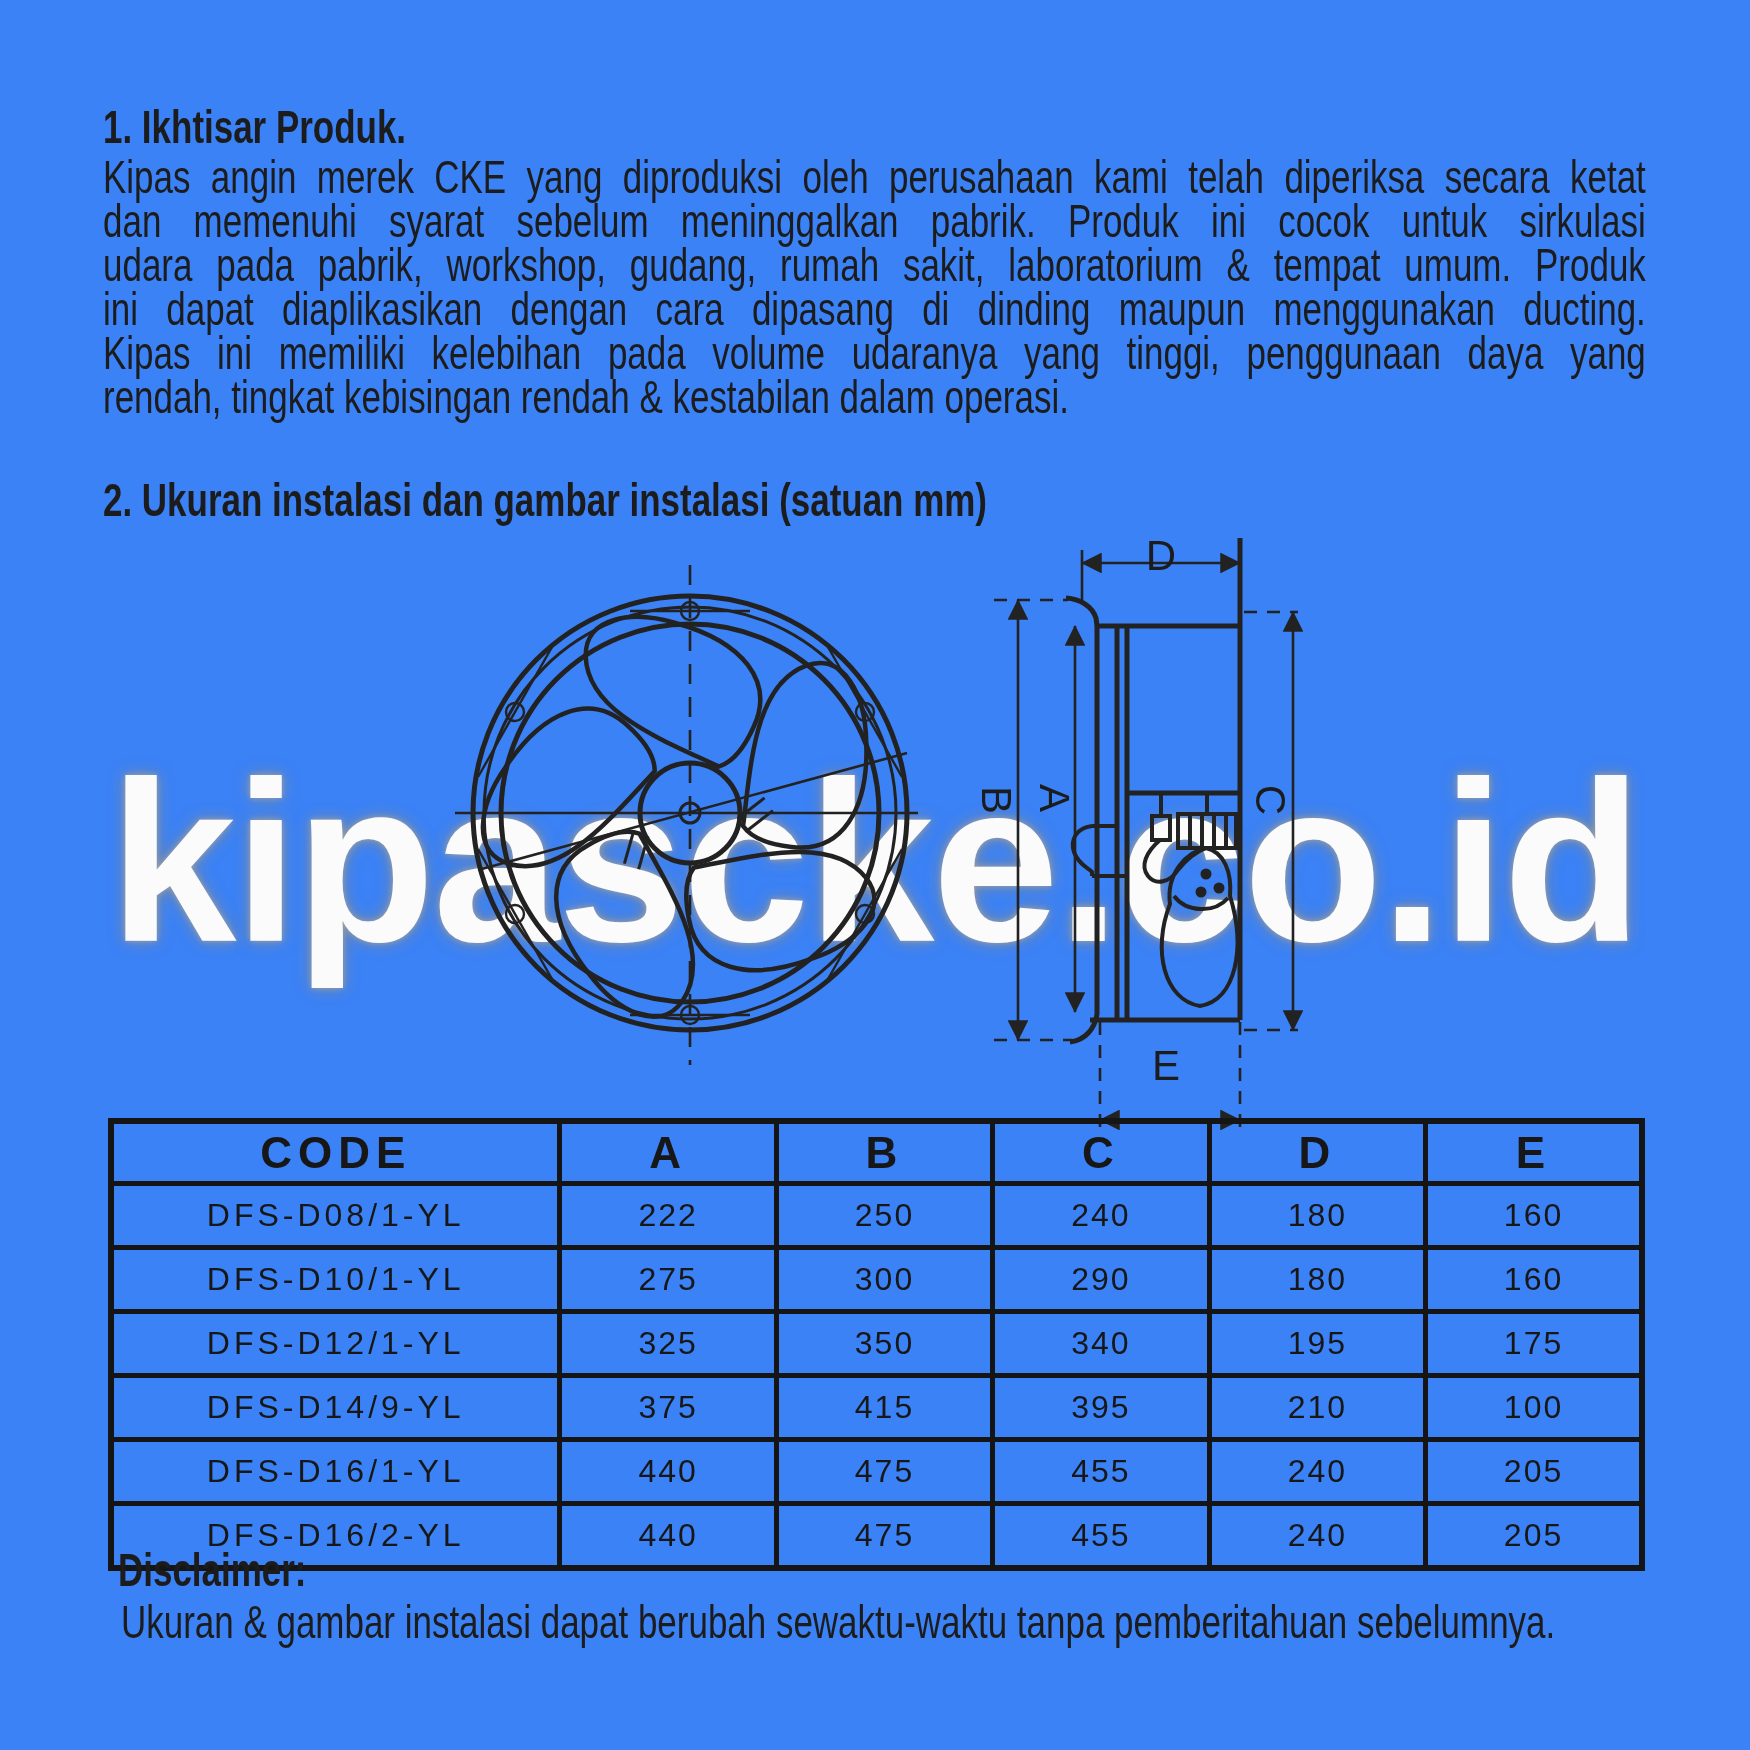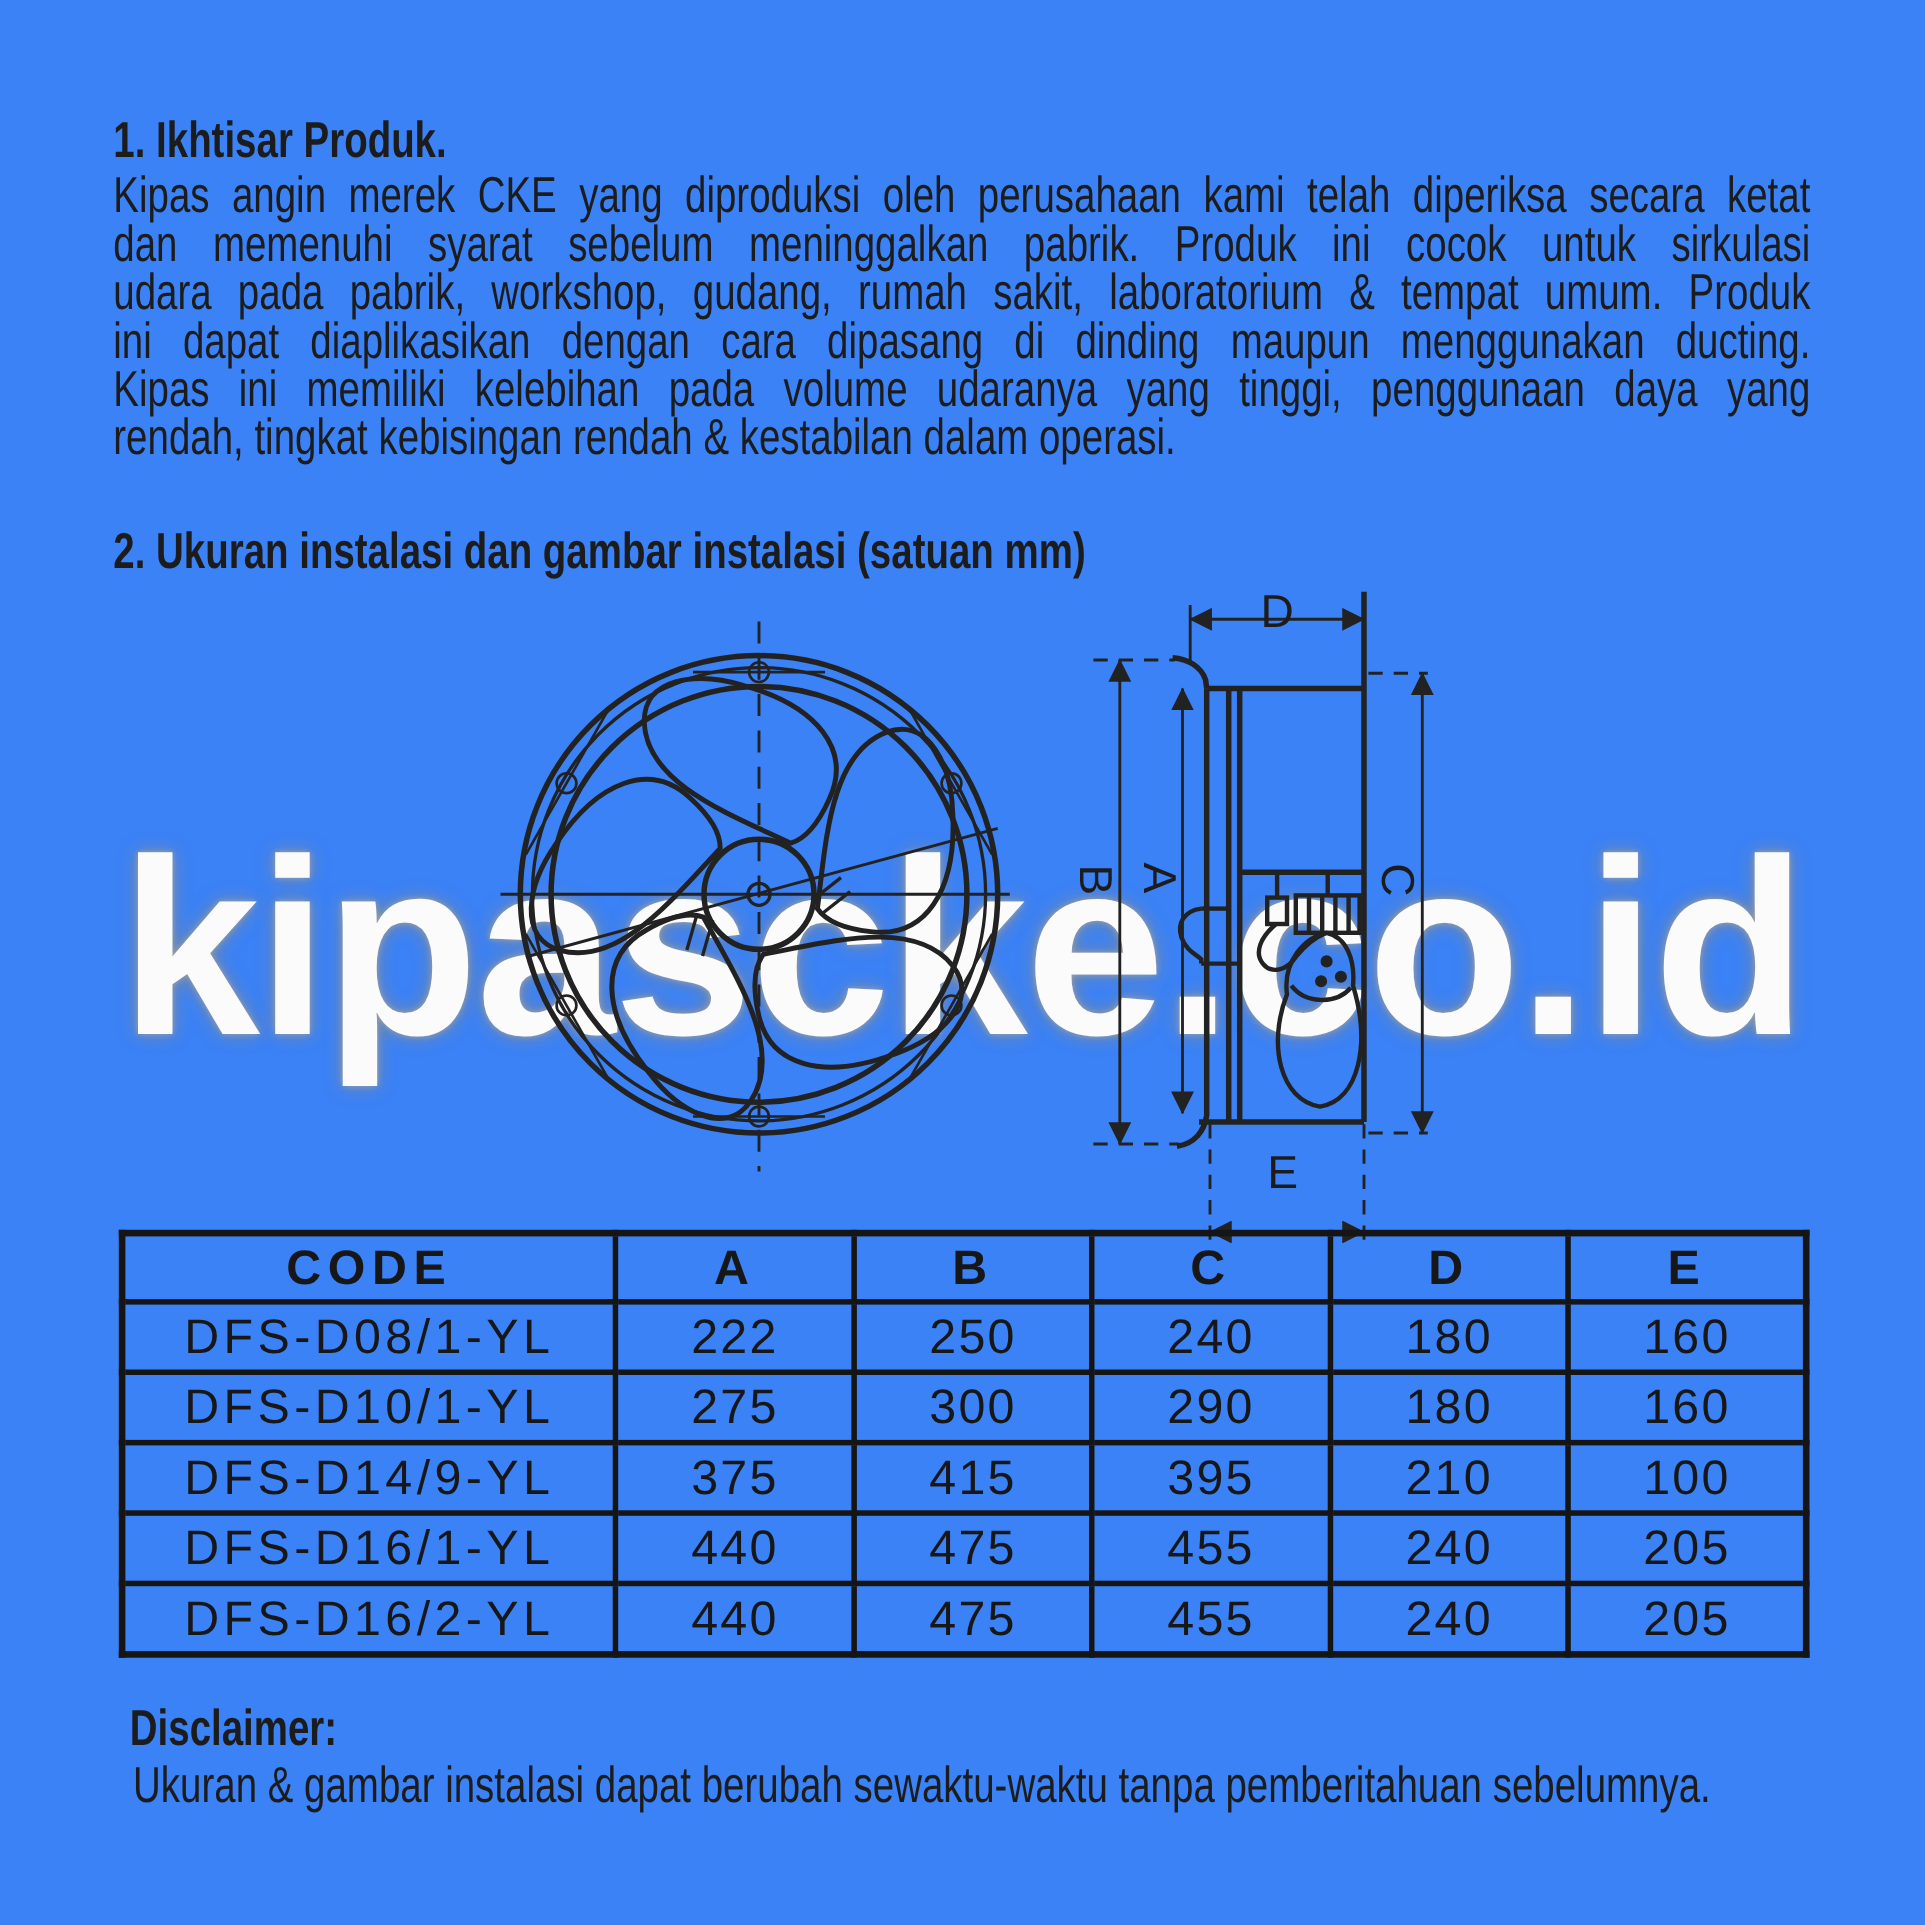--- a/index.html
+++ b/index.html
@@ -34,21 +34,21 @@
   .spec-table{
     position:absolute;left:108px;top:1118px;z-index:2;
     border-collapse:collapse;table-layout:fixed;width:1537px;
     border:6px solid #151515;
   }
   .spec-table th,.spec-table td{
     border:5px solid #151515;text-align:center;vertical-align:middle;
     padding:0;color:#171717;overflow:hidden;
   }
   .spec-table th{height:57px;font-size:44px;font-weight:700;letter-spacing:6px;}
-  .spec-table td{height:59px;font-size:44px;font-weight:400;letter-spacing:2px;}
+  .spec-table td{height:59px;font-size:32px;font-weight:400;letter-spacing:2px;}
   .spec-table td.code{letter-spacing:4px;}
   .disclaimer-h{
     position:absolute;left:118px;top:1546px;width:1800px;
     font-size:46px;font-weight:700;line-height:48px;white-space:nowrap;z-index:2;
   }
   .disclaimer-b{
     position:absolute;left:121px;top:1597px;width:2000px;
     font-size:46px;font-weight:400;line-height:50px;white-space:nowrap;z-index:2;
   }
   svg text{font-family:"Liberation Sans",sans-serif;fill:#1c1c1c;}
@@ -231,20 +231,28 @@
         </tr>
         <tr>
           <td class="code">DFS-D10/1-YL</td>
           <td>275</td>
           <td>300</td>
           <td>290</td>
           <td>180</td>
           <td>160</td>
         </tr>
         <tr>
+          <td class="code">DFS-D12/1-YL</td>
+          <td>325</td>
+          <td>350</td>
+          <td>340</td>
+          <td>195</td>
+          <td>175</td>
+        </tr>
+        <tr>
           <td class="code">DFS-D14/9-YL</td>
           <td>375</td>
           <td>415</td>
           <td>395</td>
           <td>210</td>
           <td>100</td>
         </tr>
         <tr>
           <td class="code">DFS-D16/1-YL</td>
           <td>440</td>

